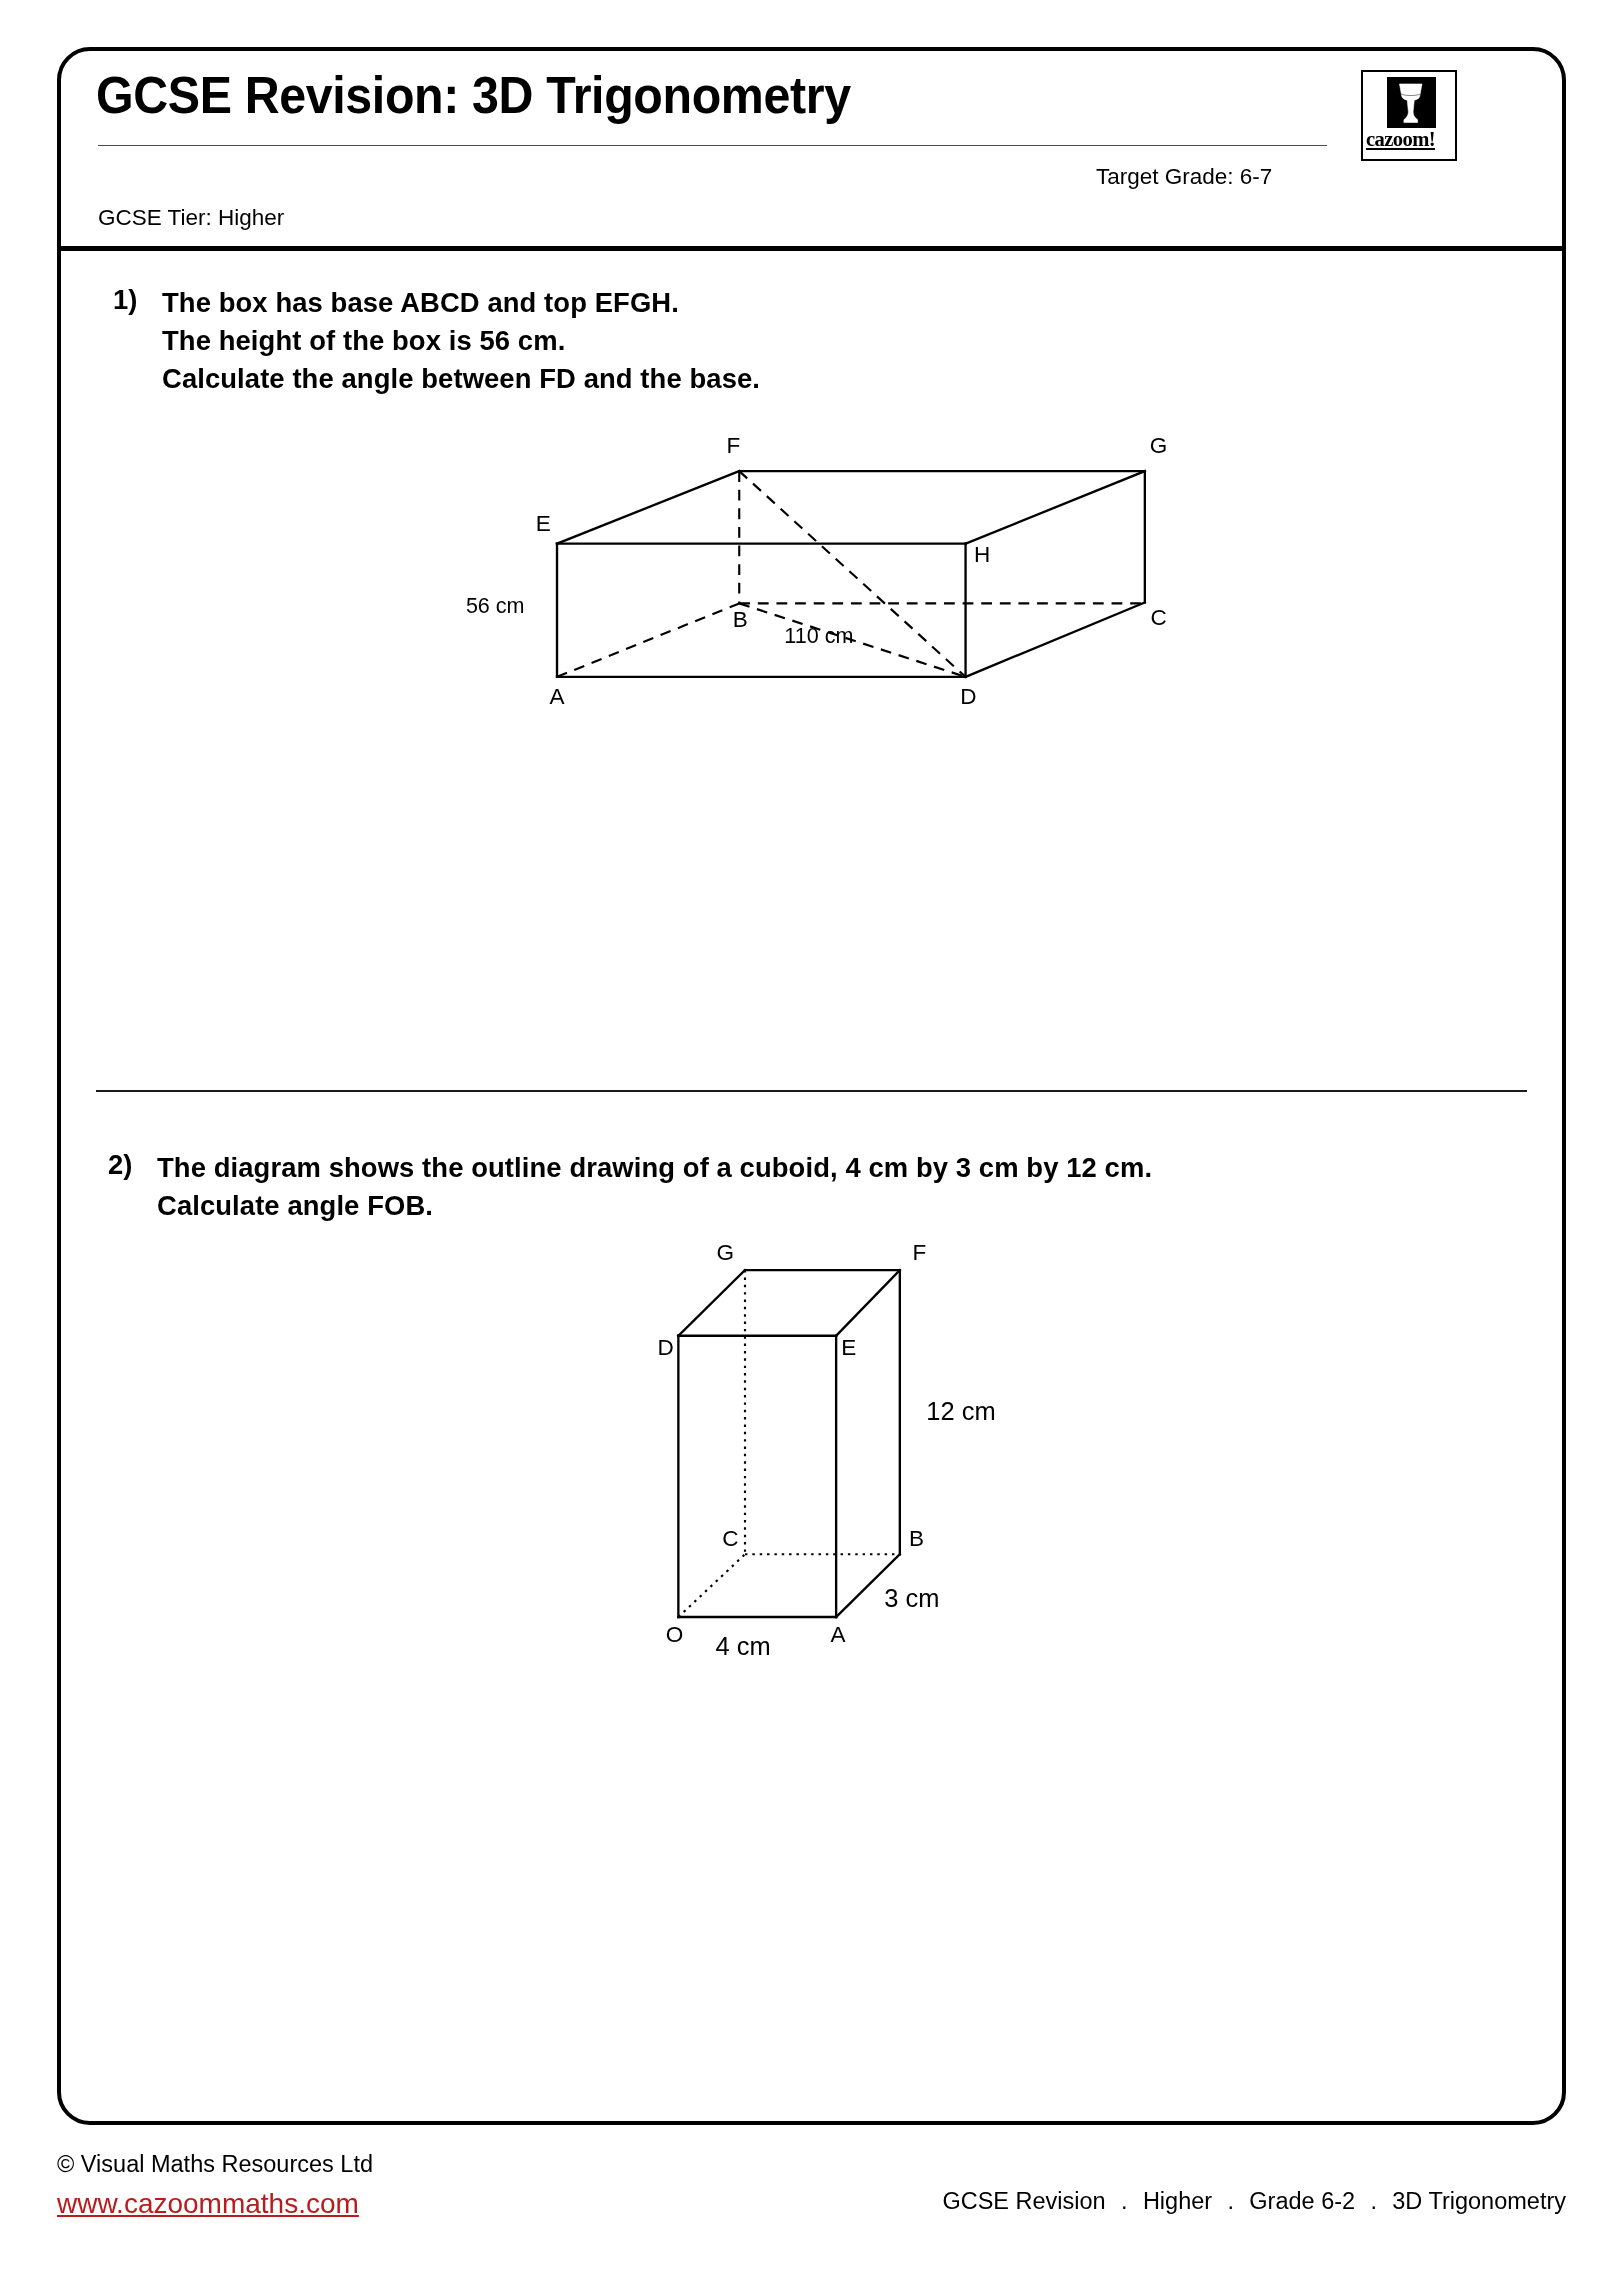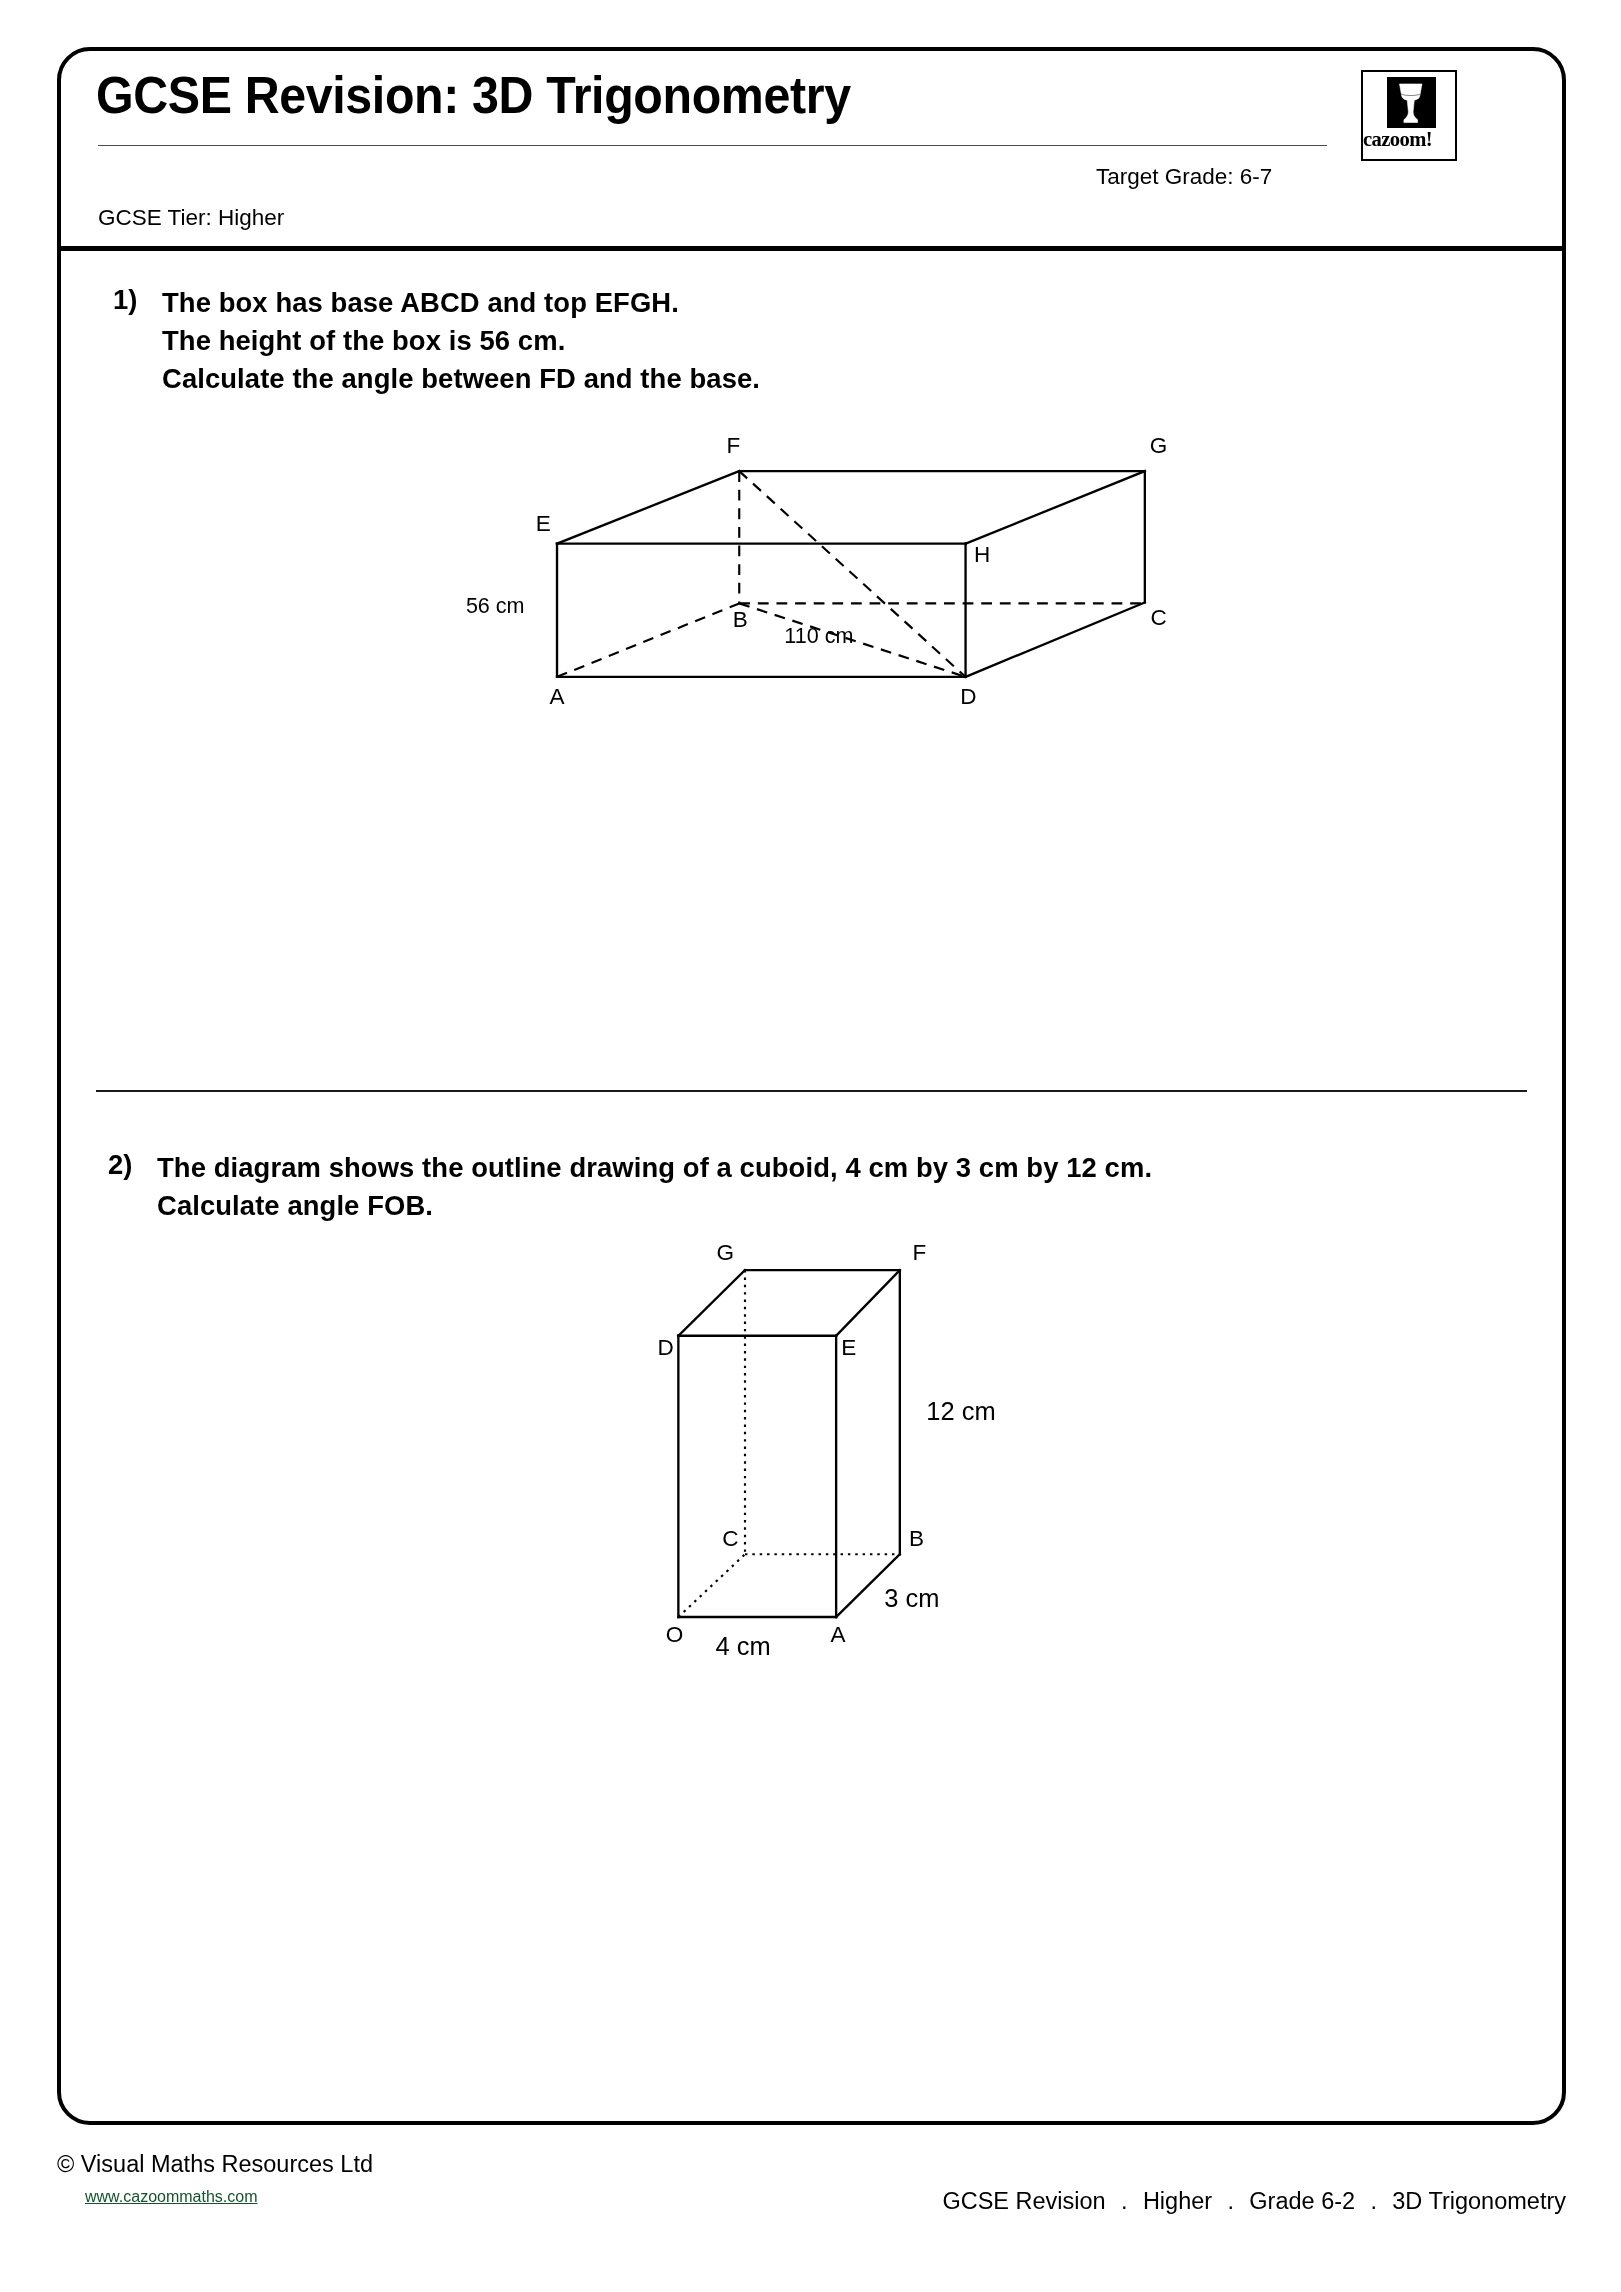--- a/index.html
+++ b/index.html
@@ -109,26 +109,27 @@
     left: 11.8px;
     top: 4.9px;
     width: 25.5px;
     height: 42px;
   }
   #logo-wordmark {
     position: absolute;
     left: 0px;
     top: 57px;
     width: 72px;
-    text-align: left;
+    text-align: right;
     font-size: 20.6px;
     font-weight: bold;
     font-family: "Liberation Serif", serif;
     letter-spacing: -0.6px;
     line-height: 1;
+    text-decoration: underline;
   }
 
   
   .question-block {
     position: absolute;
   }
   .q-number {
     position: absolute;
     left: 0px;
     top: 0px;
@@ -198,26 +199,25 @@
     position: absolute;
     left: 57px;
     top: 5.9px;
     font-size: 23.5px;
     white-space: nowrap;
   }
   #website-link {
     position: absolute;
     left: 57px;
     top: 43px;
-    font-size: 16px;
-    color: #14532d;
+    font-size: 28px;
+    color: #b91c1c;
     text-decoration: underline;
     white-space: nowrap;
     cursor: pointer;
-    margin-left: 28px;
   }
   #footer-meta {
     position: absolute;
     left: 588px;
     top: 43px;
     width: 978px;
     text-align: right;
     font-size: 23.5px;
     white-space: nowrap;
   }

